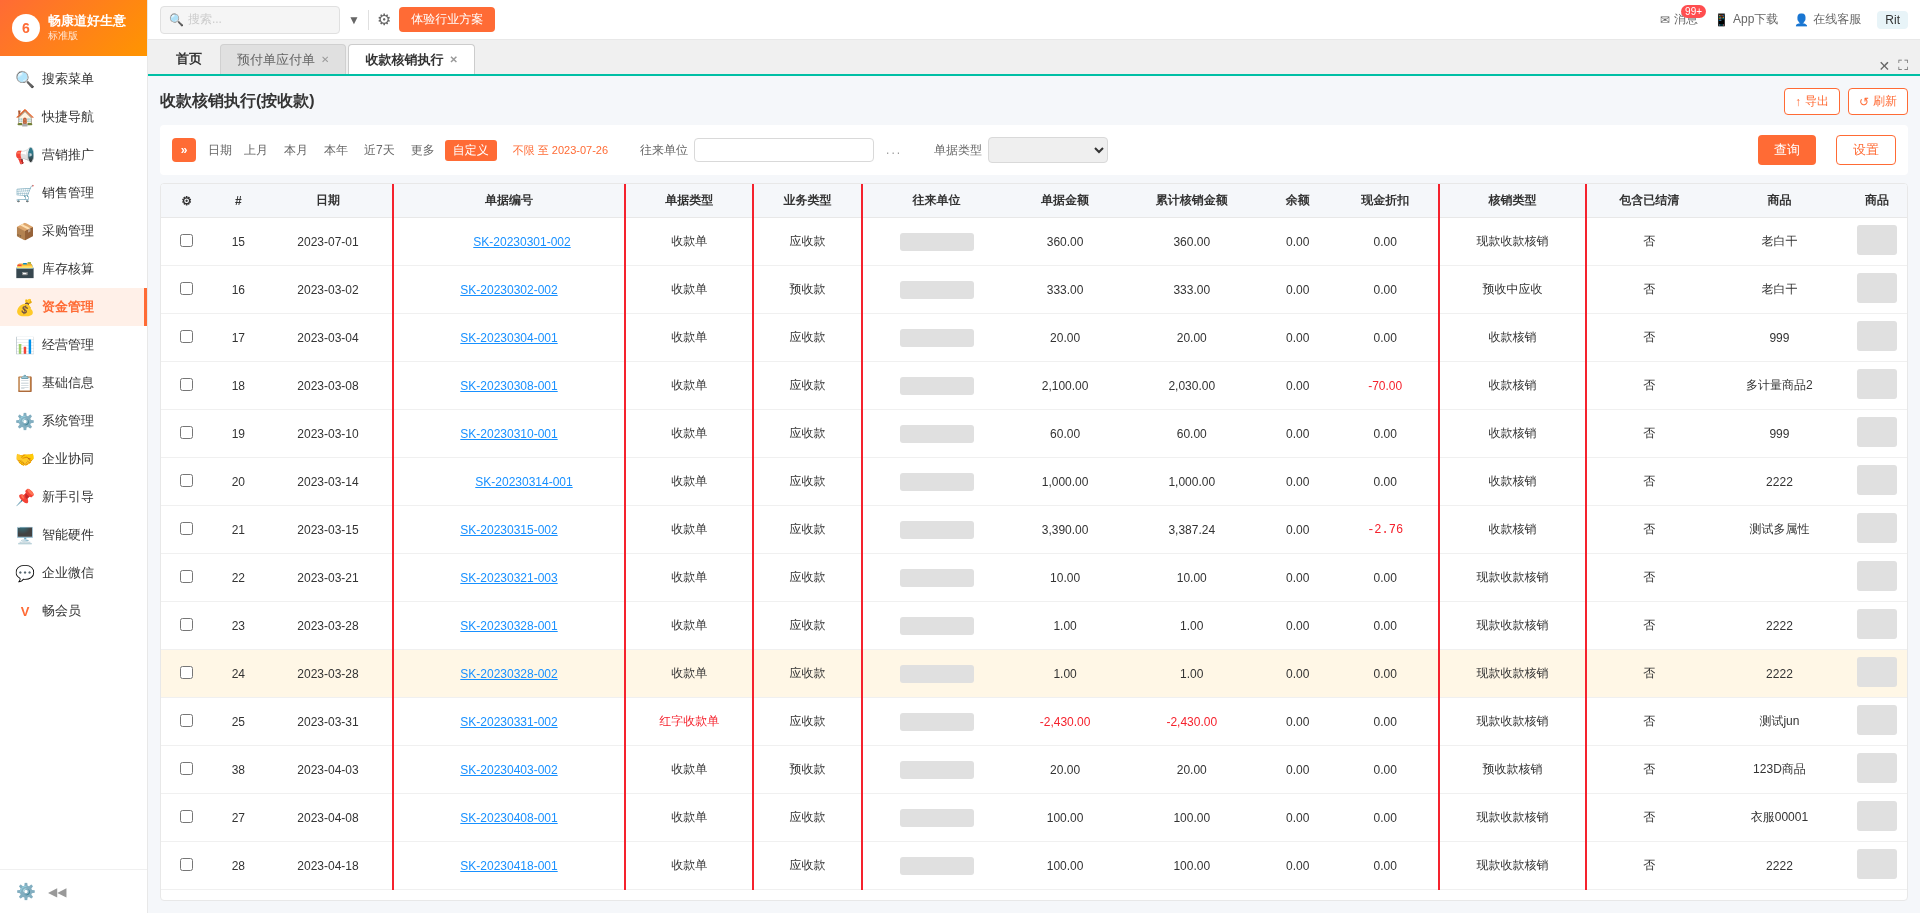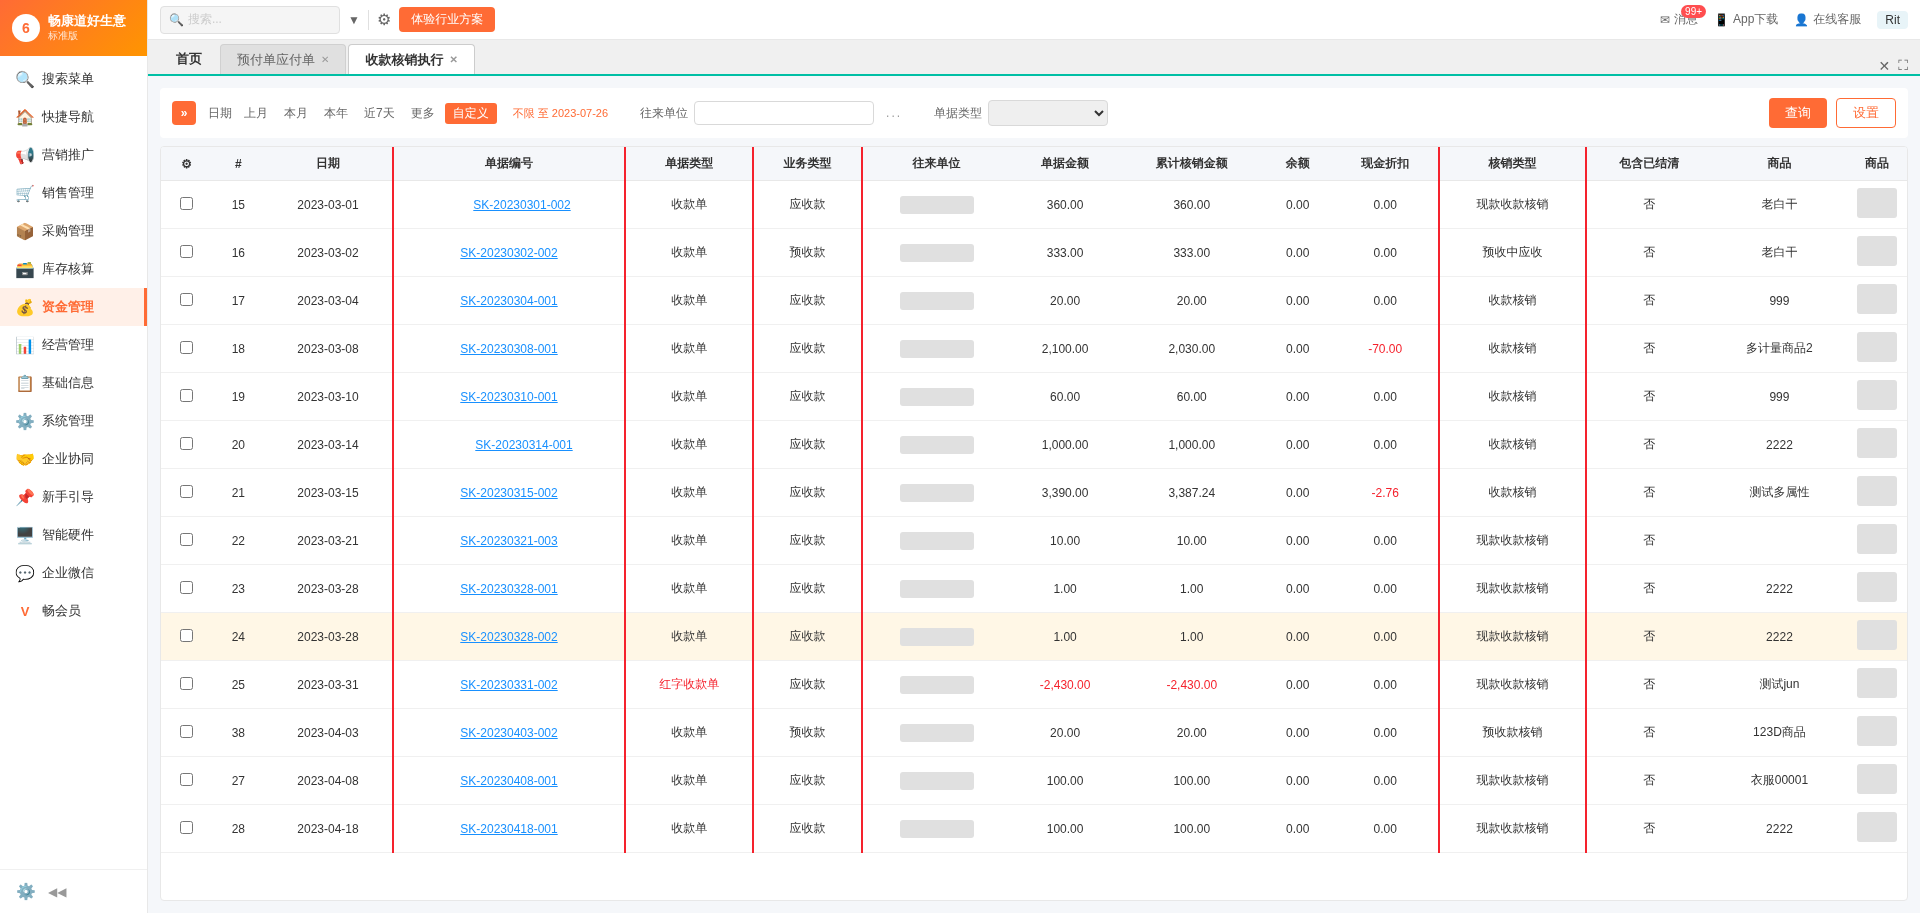--- a/index.html
+++ b/index.html
@@ -58,21 +58,21 @@
     .filter-toggle { width: 24px; height: 24px; background: #ff6b35; color: #fff; border-radius: 4px; display: flex; align-items: center; justify-content: center; cursor: pointer; font-size: 12px; font-weight: bold; }
     .filter-group { display: flex; align-items: center; gap: 6px; }
     .filter-label { color: #666; font-size: 12px; white-space: nowrap; }
     .filter-date-btns { display: flex; gap: 4px; align-items: center; }
     .filter-date-btn { color: #666; cursor: pointer; font-size: 12px; padding: 2px 6px; border-radius: 3px; }
     .filter-date-custom { background: #ff6b35; color: #fff; border-radius: 3px; padding: 2px 8px; font-size: 12px; cursor: pointer; }
     .filter-date-range { color: #ff6b35; font-size: 11px; }
     .filter-input { border: 1px solid #d9d9d9; border-radius: 4px; padding: 4px 8px; font-size: 12px; width: 180px; color: #333; }
     .filter-dots { color: #999; letter-spacing: 2px; }
     .filter-select { border: 1px solid #d9d9d9; border-radius: 4px; padding: 4px 8px; font-size: 12px; min-width: 120px; color: #333; }
-    .filter-actions { margin-left: auto; display: flex; gap: 9px; }
+    .filter-actions { margin-left: auto; display: flex; gap: 20px; }
     .btn-query { background: #ff6b35; color: #fff; border: none; border-radius: 4px; padding: 5px 16px; font-size: 13px; cursor: pointer; }
     .btn-setting { background: #fff; color: #ff6b35; border: 1px solid #ff6b35; border-radius: 4px; padding: 5px 16px; font-size: 13px; cursor: pointer; }
     .expand-row { text-align: center; padding: 4px; font-size: 12px; color: #666; cursor: pointer; background: #fff; margin-bottom: 6px; border-radius: 4px; }
 
     
     .table-container { flex: 1; overflow: auto; background: #fff; border-radius: 4px; border: 1px solid #e8e8e8; }
     table { width: 100%; border-collapse: collapse; font-size: 12px; }
     thead th { background: #f5f7fa; color: #333; font-weight: bold; padding: 8px 10px; text-align: center; border-bottom: 1px solid #e8e8e8; white-space: nowrap; position: sticky; top: 0; z-index: 2; }
     tbody td { padding: 7px 10px; text-align: center; border-bottom: 1px solid #f0f0f0; color: #333; white-space: nowrap; }
     .link { color: #1890ff; cursor: pointer; text-decoration: underline; }
@@ -202,20 +202,33 @@
       <span class="tab-close">✕</span>
     </div>
     <div class="tabs-right">
       <span class="tab-window-btn">✕</span>
       <span class="tab-window-btn">⛶</span>
     </div>
   </div>
 
   <div class="content">
 
+    <div class="page-header">
+      <div class="page-title">收款核销执行(按收款)</div>
+      <div class="page-actions">
+        <button class="btn-export">
+          <span>↑</span>
+          <span>导出</span>
+        </button>
+        <button class="btn-refresh">
+          <span>↺</span>
+          <span>刷新</span>
+        </button>
+      </div>
+    </div>
 
     <div class="filter-bar">
       <div class="filter-toggle">»</div>
       <div class="filter-group">
         <span class="filter-label">日期</span>
         <div class="filter-date-btns">
           <span class="filter-date-btn">上月</span>
           <span class="filter-date-btn">本月</span>
           <span class="filter-date-btn">本年</span>
           <span class="filter-date-btn">近7天</span>
@@ -264,21 +277,21 @@
             <th style="border-left:2px solid #f5222d;border-right:2px solid #f5222d;">核销类型</th>
             <th>包含已结清</th>
             <th>商品</th>
             <th>商品</th>
           </tr>
         </thead>
         <tbody id="table-body">
         <tr>
     <td><input type="checkbox" style=""></td>
     <td>15</td>
-    <td>2023-03-01</td>
+    <td>2023-07-01</td>
     <td style="border-left:2px solid #f5222d;border-right:2px solid #f5222d;padding-left:36px;"><a class="link">SK-20230301-002</a></td>
     <td style="">收款单</td>
     <td style="border-left:2px solid #f5222d;border-right:2px solid #f5222d;">应收款</td>
     <td><span style="background:#e0e0e0;color:#e0e0e0;border-radius:3px;padding:2px 20px;">████</span></td>
     <td style="">360.00</td>
     <td style="">360.00</td>
     <td>0.00</td>
     <td style="">0.00</td>
     <td style="border-left:2px solid #f5222d;border-right:2px solid #f5222d;">现款收款核销</td>
     <td>否</td>
@@ -374,21 +387,21 @@
     <td><input type="checkbox" style=""></td>
     <td>21</td>
     <td>2023-03-15</td>
     <td style="border-left:2px solid #f5222d;border-right:2px solid #f5222d;"><a class="link">SK-20230315-002</a></td>
     <td style="">收款单</td>
     <td style="border-left:2px solid #f5222d;border-right:2px solid #f5222d;">应收款</td>
     <td><span style="background:#e0e0e0;color:#e0e0e0;border-radius:3px;padding:2px 20px;">████</span></td>
     <td style="">3,390.00</td>
     <td style="">3,387.24</td>
     <td>0.00</td>
-    <td style="color:#f5222d;">-2.76</td>
+    <td style="color:#f5222d;font-family:Liberation Mono, monospace;">-2.76</td>
     <td style="border-left:2px solid #f5222d;border-right:2px solid #f5222d;">收款核销</td>
     <td>否</td>
     <td>测试多属性</td>
     <td style="width:50px;"><div style="width:40px;height:30px;background:#e0e0e0;border-radius:3px;display:inline-block;"></div></td>
   </tr>
             <tr>
     <td><input type="checkbox" style=""></td>
     <td>22</td>
     <td>2023-03-21</td>
     <td style="border-left:2px solid #f5222d;border-right:2px solid #f5222d;"><a class="link">SK-20230321-003</a></td>

